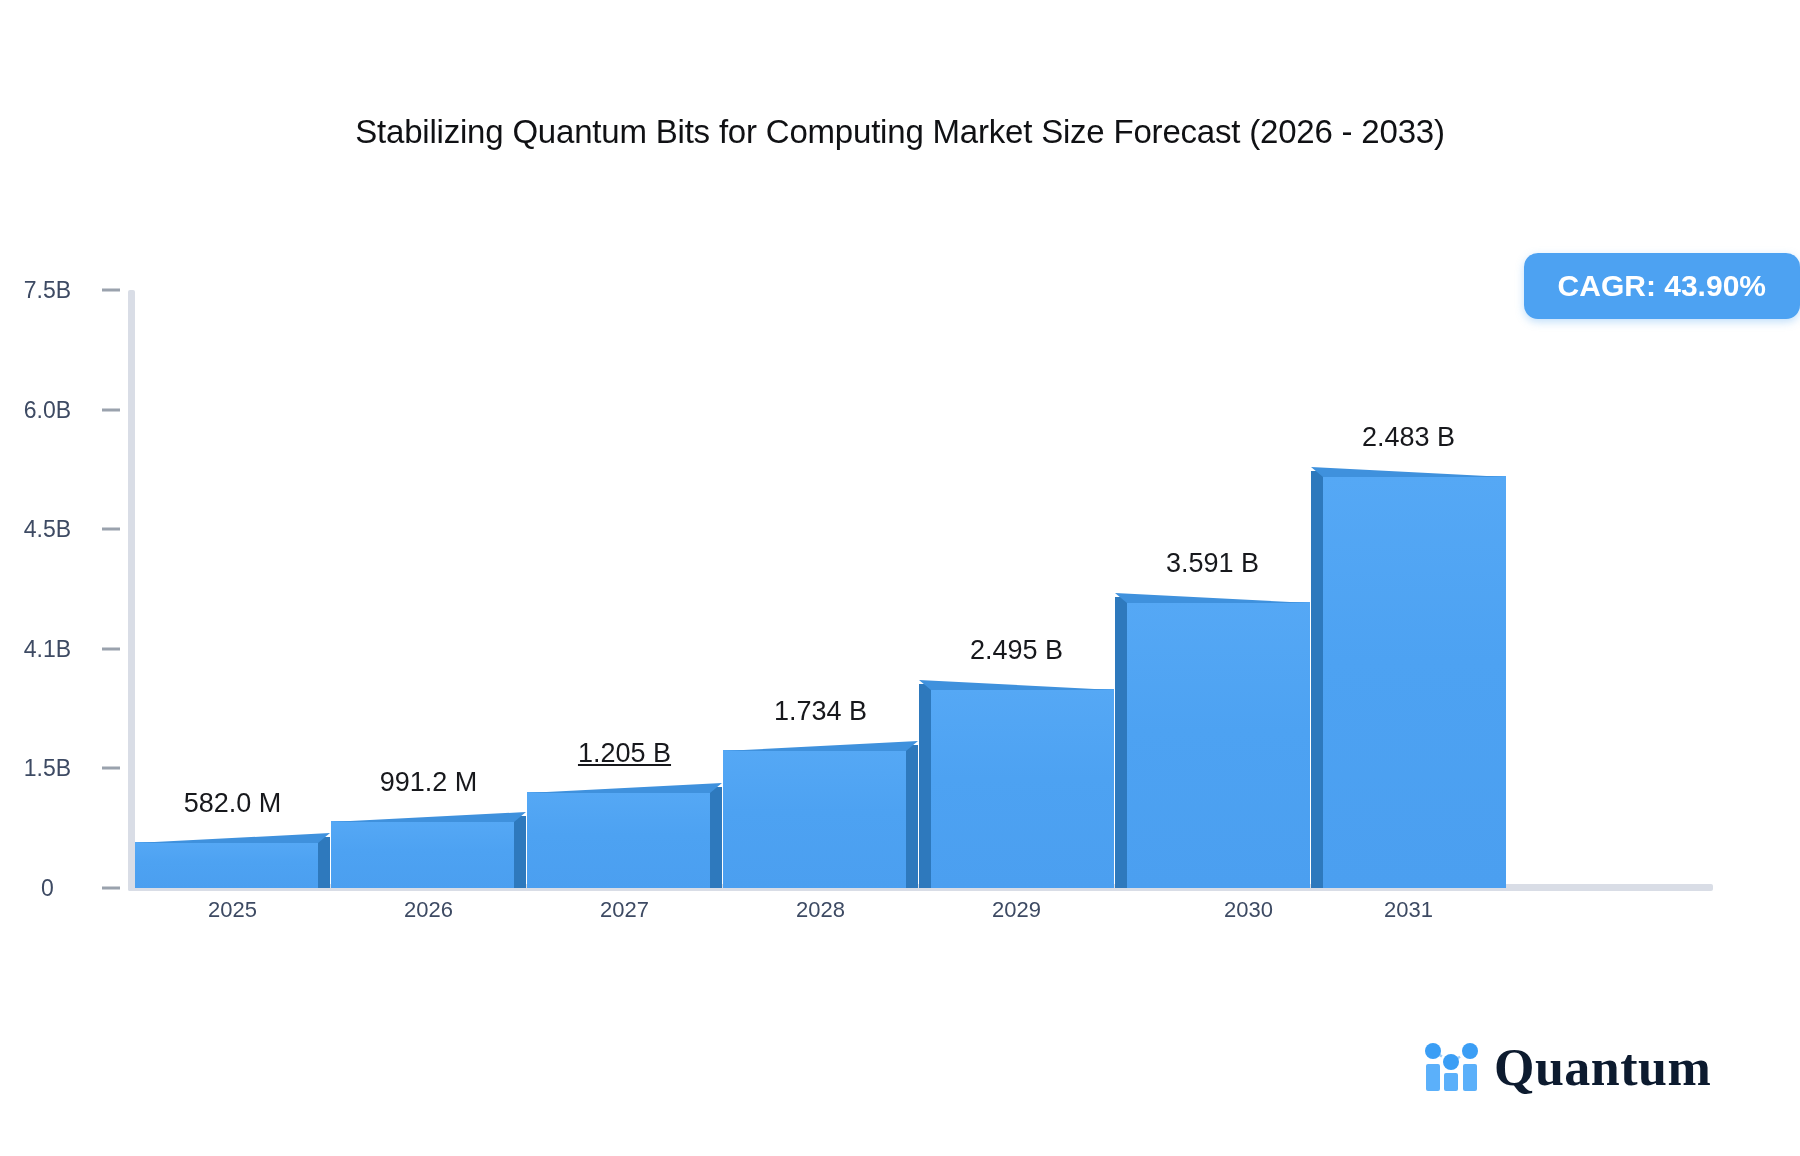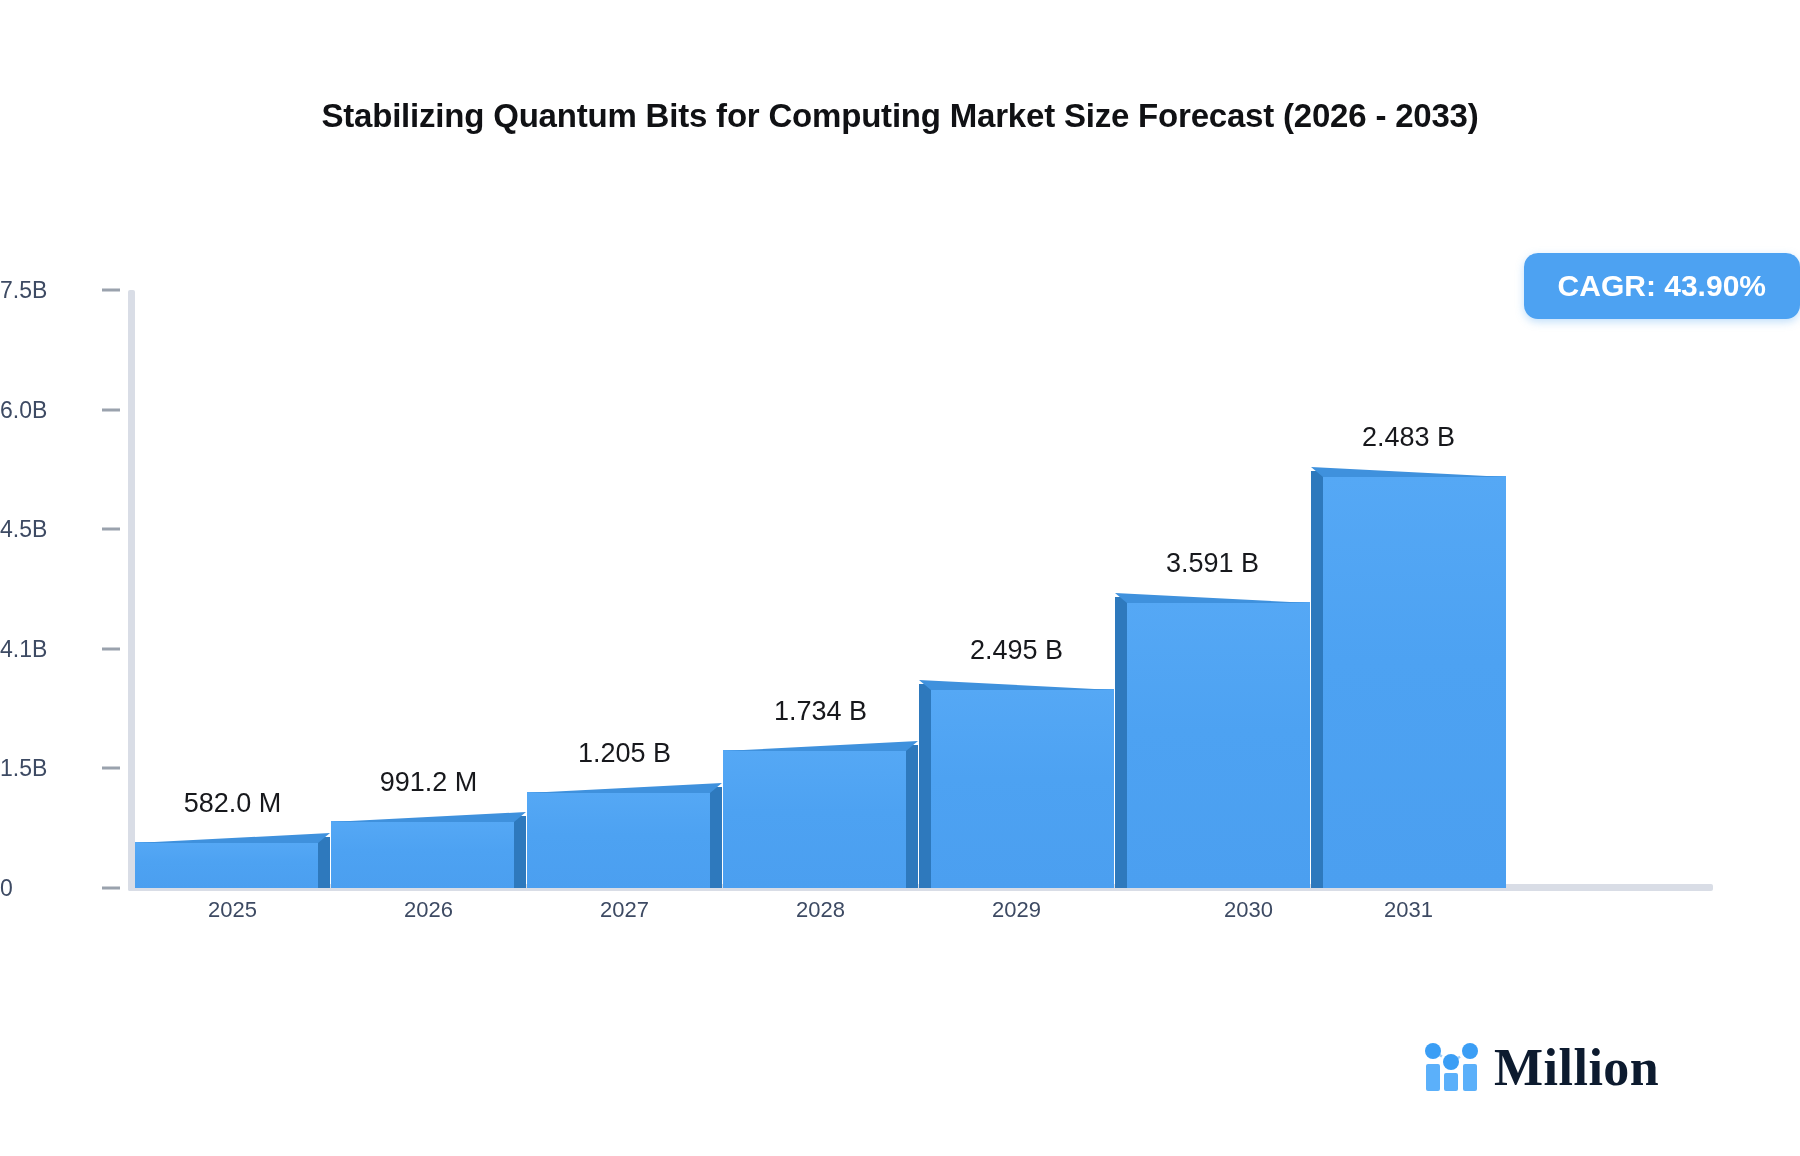--- a/index.html
+++ b/index.html
@@ -20,25 +20,25 @@
     position: absolute;
     top: 0;
     left: 0;
     width: 1800px;
     text-align: center;
     padding-top: 96px;
     box-sizing: border-box;
   }
   .chart-title {
     font-size: 33px;
-    font-weight: bold;
+    font-weight: normal;
     color: #101114;
     letter-spacing: -0.2px;
     line-height: 1.2;
-    margin: 0;
+    margin: 16px;
   }
   .chart-subtitle {
     font-size: 27px;
     font-weight: bold;
     color: #5a6b83;
     margin: 14px 0 0 0;
     line-height: 1.2;
   }
 
   
@@ -69,21 +69,21 @@
     top: 0;
     width: 1800px;
     height: 1156px;
   }
 
   
   .ytick {
     position: absolute;
     left: 0;
     width: 95px;
-    text-align: left;
+    text-align: center;
     font-size: 23px;
     color: #3d4a63;
     transform: translateY(-50%);
     white-space: nowrap;
   }
   .ytick-mark {
     position: absolute;
     left: 102px;
     width: 18px;
     height: 3px;
@@ -202,21 +202,21 @@
         <div class="bar-face" style="height: 67px; width: 183px; left: 0px;"></div>
         <div class="bar-side" style="height: 72.5px; width: 12px; left: 183px;"></div>
         <div class="bar-top" style="width: 195px; height: 10px; left: 0px; bottom: 66px; clip-path: polygon(0px 100%, 0px 100%, 93.8462% 100%, 100% 0px);"></div>
       </div>
       <div class="bar-label" style="left: 291px; width: 275px; top: 767px;">991.2 M</div>
       <div class="bar-group" style="left: 527px; bottom: 268px; width: 195px; height: 106px;">
         <div class="bar-face" style="height: 96px; width: 183px; left: 0px;"></div>
         <div class="bar-side" style="height: 101.5px; width: 12px; left: 183px;"></div>
         <div class="bar-top" style="width: 195px; height: 10px; left: 0px; bottom: 95px; clip-path: polygon(0px 100%, 0px 100%, 93.8462% 100%, 100% 0px);"></div>
       </div>
-      <div class="bar-label" style="left: 487px; width: 275px; top: 738px;">1.205 B</div>
+      <div class="bar-label" style="left: 487px; width: 275px; top: 738px; text-decoration: underline;">1.205 B</div>
       <div class="bar-group" style="left: 723px; bottom: 268px; width: 195px; height: 148px;">
         <div class="bar-face" style="height: 138px; width: 183px; left: 0px;"></div>
         <div class="bar-side" style="height: 143.5px; width: 12px; left: 183px;"></div>
         <div class="bar-top" style="width: 195px; height: 10px; left: 0px; bottom: 137px; clip-path: polygon(0px 100%, 0px 100%, 93.8462% 100%, 100% 0px);"></div>
       </div>
       <div class="bar-label" style="left: 683px; width: 275px; top: 696px;">1.734 B</div>
       <div class="bar-group" style="left: 919px; bottom: 268px; width: 195px; height: 209px;">
         <div class="bar-face" style="height: 199px; width: 183px; left: 12px;"></div>
         <div class="bar-side" style="height: 204.5px; width: 12px; left: 0px;"></div>
         <div class="bar-top" style="width: 195px; height: 10px; left: 0px; bottom: 198px; clip-path: polygon(0px 0px, 6.15385% 100%, 100% 100%, 100% 100%);"></div>
@@ -252,14 +252,14 @@
       <line x1="9" y1="11" x2="27" y2="22" stroke="#9fcdf7" stroke-width="2.5" stroke-dasharray="3.5 3.5"></line>
       <line x1="27" y1="22" x2="46" y2="11" stroke="#9fcdf7" stroke-width="2.5" stroke-dasharray="3.5 3.5"></line>
       <circle cx="9" cy="11" r="8" fill="#3b9ef5"></circle>
       <circle cx="27" cy="22" r="8" fill="#3b9ef5"></circle>
       <circle cx="46" cy="11" r="8" fill="#3b9ef5"></circle>
       <rect x="2" y="24" width="14" height="27" rx="2" fill="#5bb0fa"></rect>
       <rect x="20" y="33" width="14" height="18" rx="2" fill="#5bb0fa"></rect>
       <rect x="39" y="24" width="14" height="27" rx="2" fill="#5bb0fa"></rect>
     </svg>
   </span>
-  <span class="logo-text">Million</span>
+  <span class="logo-text">Quantum</span>
 </div>
 
 </body></html>

